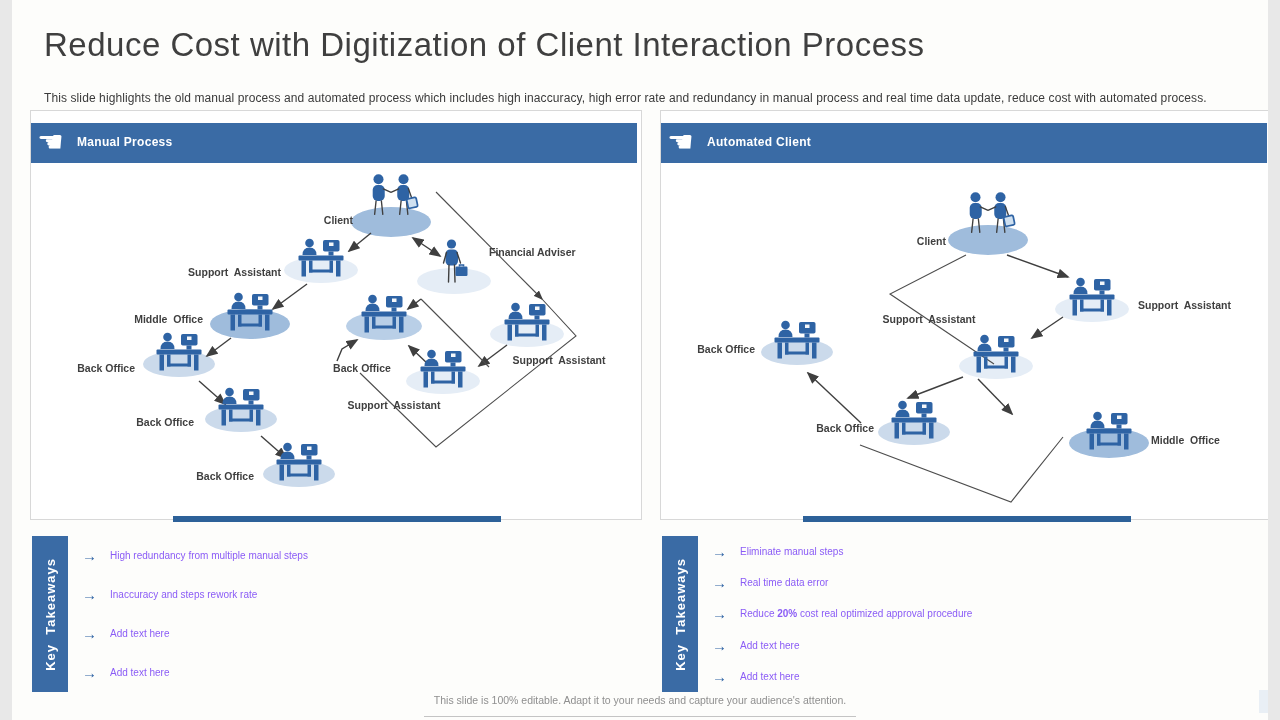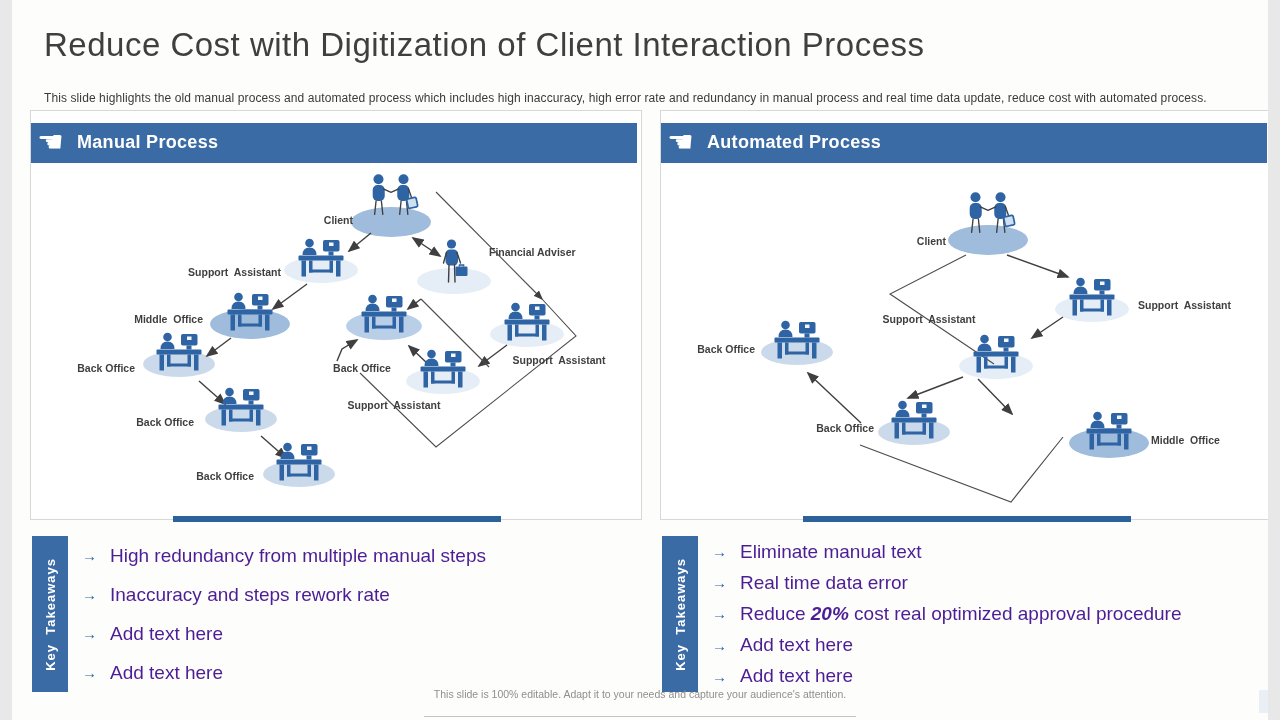--- a/index.html
+++ b/index.html
@@ -6,42 +6,42 @@
   *{box-sizing:border-box;}
   .slide{position:relative;width:1256px;height:720px;background:#FDFDFB;overflow:hidden;
          font-family:"Liberation Sans", sans-serif;margin:0 auto;}
   .title{position:absolute;left:32px;top:26px;font-size:33px;font-weight:400;color:#3F3F3F;letter-spacing:.5px;}
   .subtitle{position:absolute;left:32px;top:79px;font-size:12px;font-weight:400;color:#3A3A3A;letter-spacing:.1px;margin-top:12px;}
   .panel{position:absolute;top:110px;width:612px;height:410px;background:#FFFFFF;border:1px solid #D8D8D8;}
   .panel-left{left:18px;}
   .panel-right{left:648px;}
   .phead{position:absolute;left:0;right:4px;top:12px;height:40px;background:#3A6BA5;}
   .phand{position:absolute;left:6px;top:-2px;font-size:30px;color:#FFFFFF;line-height:42px;}
-  .phlabel{display:block;padding-left:46px;line-height:39px;color:#FFFFFF;font-weight:700;font-size:18px;letter-spacing:.3px;}
+  .phlabel{display:block;padding-left:46px;line-height:39px;color:#FFFFFF;font-weight:700;font-size:12px;letter-spacing:.3px;}
   .dgm{position:absolute;left:0;top:8px;width:612px;height:410px;pointer-events:none;}
   .edges{position:absolute;left:0;top:0;z-index:2;}
   .ellipse{position:absolute;border-radius:50%;z-index:1;}
   .dark{background:#9FBCDC;} .mediumdark{background:#B9CFE7;}
   .medium{background:#CBDAEB;} .light{background:#E5EDF6;}
   .node-icon{position:absolute;z-index:3;}
   .node-label{position:absolute;z-index:4;font-size:10.5px;font-weight:700;color:#3F3F3F;white-space:pre;}
   .accent{position:absolute;left:142px;bottom:-3px;width:328px;height:6px;background:#2D6199;z-index:5;}
   .tk{position:absolute;top:536px;width:592px;height:156px;}
   .tk-left{left:20px;} .tk-right{left:650px;}
   .tk-bar{position:absolute;left:0;top:0;bottom:0;width:36px;background:#3A6BA5;
           display:flex;align-items:center;justify-content:center;}
   .tk-bar span{writing-mode:vertical-rl;transform:rotate(180deg);color:#FFFFFF;font-weight:700;
                font-size:13px;letter-spacing:1px;white-space:pre;}
   .tk-items{position:absolute;left:50px;right:0;top:0;bottom:0;display:flex;flex-direction:column;
             justify-content:space-around;}
   .tk-row{display:flex;align-items:center;gap:13px;}
   .tk-bullet{color:#2E63A4;font-weight:700;font-size:15px;line-height:1;}
-  .tk-text{font-size:19px;color:#4c1d95;}
+  .tk-text{font-size:10px;color:#8b5cf6;}
   .footer{position:absolute;left:0;right:0;bottom:3px;text-align:center;}
-  .footer span{display:inline-block;font-size:10.5px;color:#8F8F8F;border-bottom:1px solid #C4C4C4;padding:0 10px 16px;}
+  .footer span{display:inline-block;font-size:10.5px;color:#8F8F8F;border-bottom:1px solid #C4C4C4;padding:0 10px 10px;}
   .corner-sq{position:absolute;left:1247px;top:690px;width:26px;height:23px;background:#E9EFF5;}
   .defs-holder{position:absolute;width:0;height:0;overflow:hidden;}
   line,polyline{stroke:#3F3F3F;stroke-width:1.4;fill:none;}
   .guide{stroke:#4D4D4D;stroke-width:1.1;}
 </style>
 </head>
 <body>
 
 <svg class="defs-holder" aria-hidden="true">
   <defs>
@@ -211,21 +211,21 @@
         </svg>
         <div class="node-label" style="top: 303px; right: 399px; text-align: right;">Back Office</div>
         <div class="ellipse dark" style="left: 408px; top: 309px; width: 80px; height: 30px;"></div>
         <svg class="node-icon" width="46" height="40" style="left: 425px; top: 292px;">
           <use href="#sym-desk-worker-icon"></use>
         </svg>
         <div class="node-label" style="top: 315px; left: 490px;">Middle  Office</div>
       </div>
     <div class="phead">
       <span class="phand">☚</span>
-      <span class="phlabel">Automated Process</span>
+      <span class="phlabel">Automated Client</span>
     </div>
     <div class="accent"></div>
   </div>
 
   <div class="tk tk-left">
     <div class="tk-bar">
       <span>Key  Takeaways</span>
     </div>
     <div class="tk-items">
         <div class="tk-row">
@@ -247,29 +247,29 @@
       </div>
   </div>
 
   <div class="tk tk-right">
     <div class="tk-bar">
       <span>Key  Takeaways</span>
     </div>
     <div class="tk-items">
         <div class="tk-row">
           <span class="tk-bullet">→</span>
-          <span class="tk-text"><span>Eliminate manual text</span></span>
+          <span class="tk-text"><span>Eliminate manual steps</span></span>
         </div>
         <div class="tk-row">
           <span class="tk-bullet">→</span>
           <span class="tk-text"><span>Real time data error</span></span>
         </div>
         <div class="tk-row">
           <span class="tk-bullet">→</span>
-          <span class="tk-text"><span>Reduce </span><span style="font-weight: 700; font-style: italic;">20%</span><span> cost real optimized approval procedure</span></span>
+          <span class="tk-text"><span>Reduce </span><span style="font-weight: 700;">20%</span><span> cost real optimized approval procedure</span></span>
         </div>
         <div class="tk-row">
           <span class="tk-bullet">→</span>
           <span class="tk-text"><span>Add text here</span></span>
         </div>
         <div class="tk-row">
           <span class="tk-bullet">→</span>
           <span class="tk-text"><span>Add text here</span></span>
         </div>
       </div>

